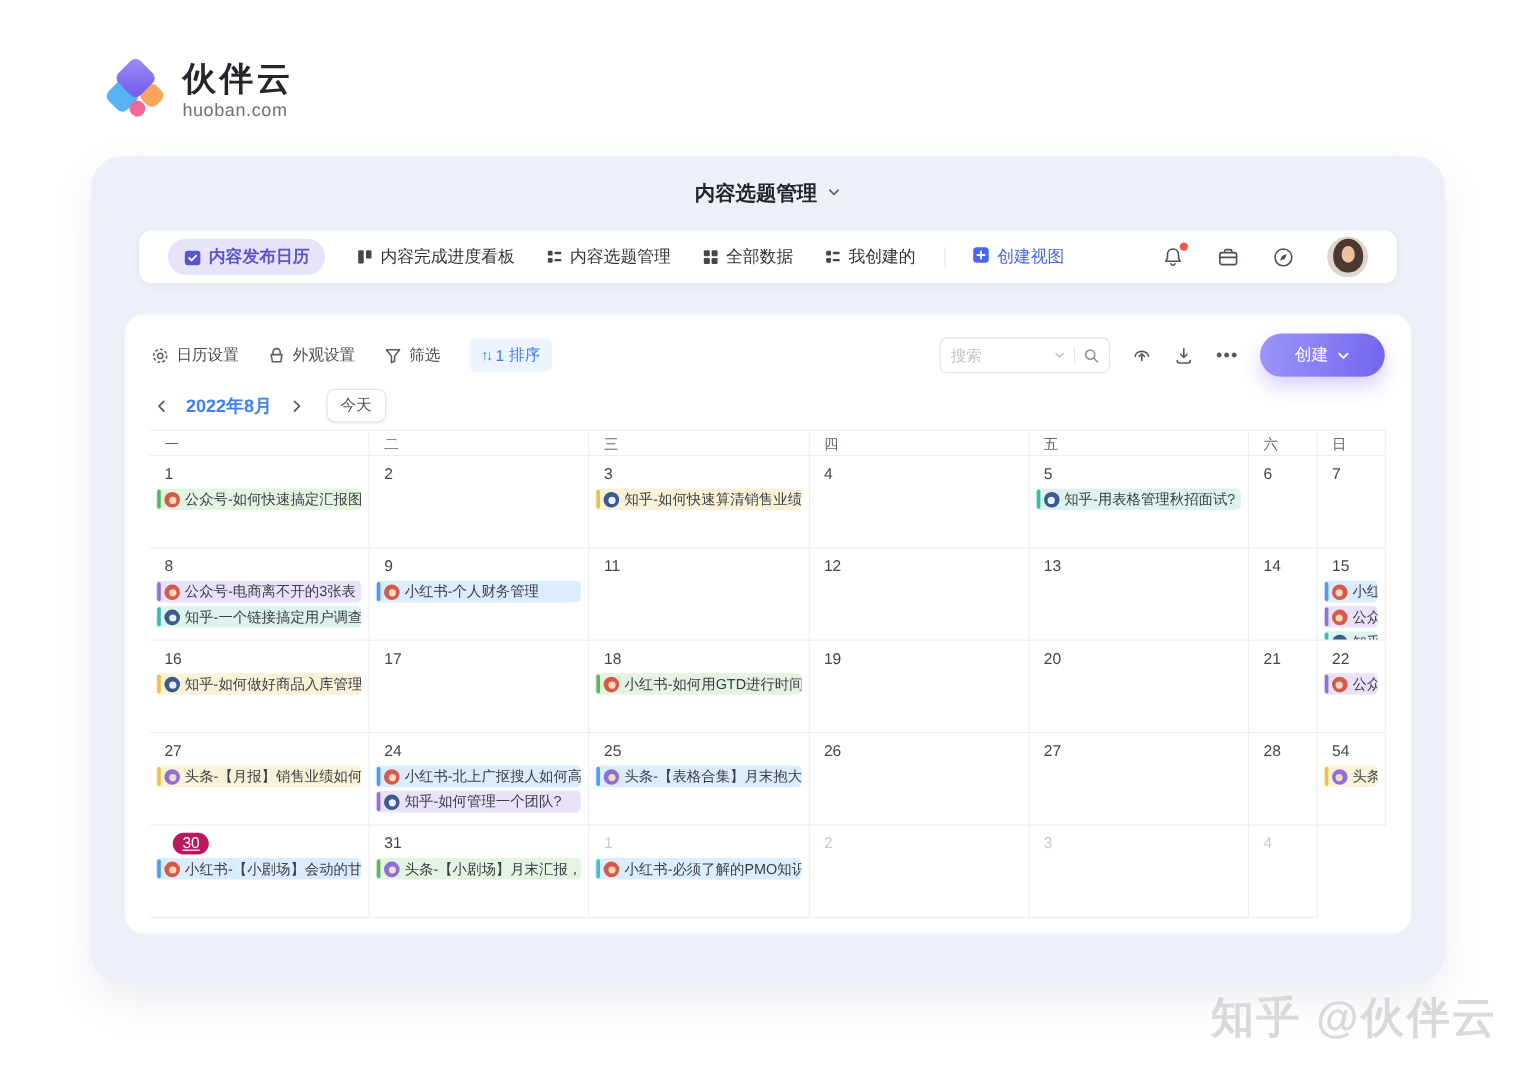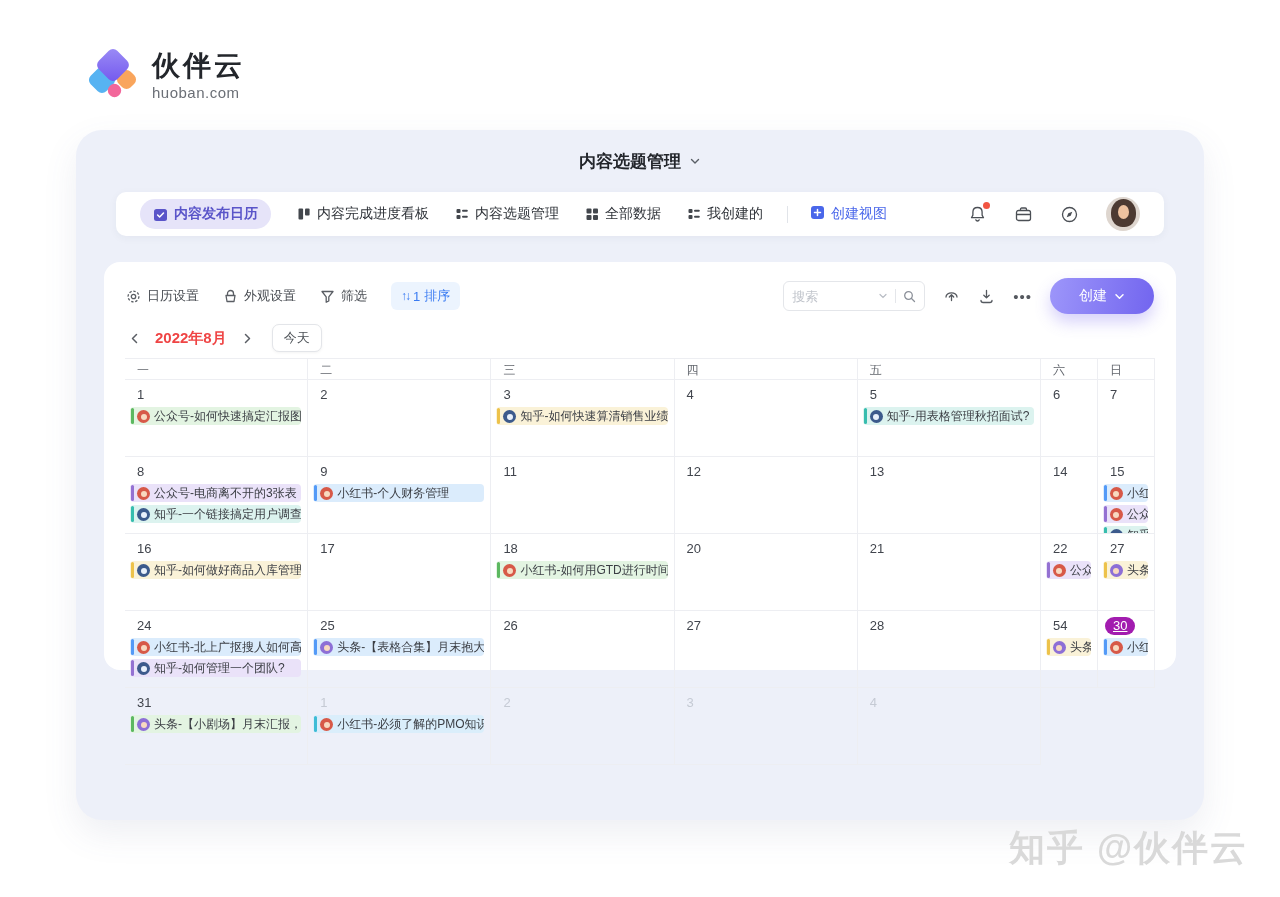--- a/index.html
+++ b/index.html
@@ -36,53 +36,53 @@
   .tab-divider { width:1px; height:17px; background:#e1e4e9; margin:0 22px 0 24px; }
   .create-view { display:flex; align-items:center; gap:6px; font-size:14px; color:#4a67ea; font-weight:500; cursor:pointer; white-space:nowrap; }
   .tabbar-right { margin-left:auto; display:flex; align-items:center; gap:27px; }
   .hicon { position:relative; display:flex; color:#4b4f55; cursor:pointer; }
   .hicon .dot { position:absolute; right:-3px; top:-3px; width:7px; height:7px; border-radius:50%; background:#f25542; }
   .user-avatar { width:34px; height:34px; border-radius:50%; background:#ded6cf; position:relative; overflow:hidden; cursor:pointer; }
   .user-avatar::before { content:""; position:absolute; left:5px; top:2px; width:25px; height:28px; border-radius:50% 50% 46% 46%; background:#4c3a32; }
   .user-avatar::after  { content:""; position:absolute; left:12px; top:8px; width:11px; height:14px; border-radius:50%; background:#eec2a0; }
 
   
-  .panel { position:absolute; left:28px; top:132px; width:1072px; height:408px; background:#fff; border-radius:16px; }
+  .panel { position:absolute; left:28px; top:132px; width:1072px; height:516px; background:#fff; border-radius:16px; }
 
   .toolbar { position:absolute; left:22px; right:22px; top:16px; height:36px; display:flex; align-items:center; }
   .tool-item { display:flex; align-items:center; gap:6px; font-size:13px; color:#484c52; margin-right:24px; cursor:pointer; white-space:nowrap; }
   .tool-item svg { color:#5a5e64; }
   .sort-pill { display:flex; align-items:center; gap:4px; background:#ecf4fe; color:#3a7bf2; font-size:13px; padding:5px 10px; border-radius:6px; cursor:pointer; }
   .sort-arrows { letter-spacing:-2px; font-size:12px; }
   .toolbar-right { margin-left:auto; display:flex; align-items:center; gap:18px; }
   .search-box { width:142px; height:30px; border:1px solid #e4e6ea; border-radius:6px; display:flex; align-items:center; padding:0 8px; background:#fff; }
   .search-box input { border:none; outline:none; width:70px; font-size:13px; color:#5a5e64; background:transparent; }
   .search-box input::placeholder { color:#c0c4cb; }
   .sb-div { width:1px; height:14px; background:#e4e6ea; margin:0 7px; }
   .gicon { display:flex; color:#55595f; cursor:pointer; }
   .more-dots { font-size:15px; color:#55595f; letter-spacing:1px; cursor:pointer; }
   .btn-create { width:104px; height:36px; border-radius:18px; border:none; cursor:pointer;
     background:linear-gradient(100deg,#9d96fa,#7265ef); color:#fff; font-size:14px; font-weight:500;
     display:flex; align-items:center; justify-content:center; gap:7px; box-shadow:0 8px 16px rgba(118,102,240,.30); }
 
   .cal-nav { position:absolute; left:22px; top:60px; height:32px; display:flex; align-items:center; gap:10px; }
   .nav-arrow { color:#5a5e64; cursor:pointer; display:flex; padding:2px; }
-  .month-label { font-size:15px; font-weight:700; color:#ef4444; margin:0 2px; }
+  .month-label { font-size:15px; font-weight:700; color:#3b82f6; margin:0 2px; }
   .btn-today { background:#fff; border:1px solid #e3e5e9; border-radius:7px; padding:4px 11px; font-size:13px; color:#4e5358; cursor:pointer; box-shadow:0 1px 3px rgba(0,0,0,.05); margin-left:6px; }
 
   
   .grid-head, .grid-body { position:absolute; left:21px; width:1030px; display:grid; grid-template-columns:repeat(5,1fr) 57px 57px; }
   .grid-head { top:96px; }
   .grid-body { top:118px; grid-auto-rows:77px; }
   .hcell { height:22px; font-size:12px; color:#62666d; padding:3px 0 0 12px;
     border-top:1px solid #edeef2; border-bottom:1px solid #edeef2; border-right:1px solid #edeef2; }
   .cell { border-right:1px solid #edeef2; border-bottom:1px solid #edeef2; overflow:hidden; }
   .daynum { display:inline-block; font-size:13px; color:#41454d; margin:6px 0 3px 12px; height:18px; line-height:18px; }
   .daynum.muted { color:#c5cad4; }
-  .daynum.today { background:#a21caf; color:#fff; border-radius:10px; padding:0 8px; margin-left:7px; font-weight:500;text-decoration:underline; }
+  .daynum.today { background:#be185d; color:#fff; border-radius:10px; padding:0 8px; margin-left:19px; font-weight:500;text-decoration:underline; }
   .event { height:18px; margin:0 6px 3px 5px; border-radius:4px; display:flex; align-items:center; overflow:hidden; white-space:nowrap; cursor:pointer; }
   .event .bar { flex:0 0 3px; width:3px; height:16px; border-radius:2px; margin:0 3px 0 1px; }
   .etitle { font-size:12px; color:#3b3e44; overflow:hidden; }
   .av { flex:0 0 13px; width:13px; height:13px; border-radius:50%; position:relative; overflow:hidden; margin-right:4px; }
   .av::after { content:""; position:absolute; left:3.5px; top:4.5px; width:6px; height:6px; border-radius:50%; background:#f8d9c0; }
   .av-red    { background:#d75948; }
   .av-blue   { background:#3c5a8c; }
   .av-blue::after { background:#e8f0fb; }
   .av-purple { background:#8d6fd6; }
 
@@ -350,20 +350,21 @@
             <span class="bar" style="background: rgb(237, 194, 74);"></span>
             <span class="av av-blue"></span>
             <span class="etitle">知乎-如何做好商品入库管理?</span>
           </div></div>
         <div class="cell"><span class="daynum">17</span></div>
         <div class="cell"><span class="daynum">18</span><div class="event" style="background: rgb(227, 244, 226);">
             <span class="bar" style="background: rgb(92, 184, 96);"></span>
             <span class="av av-red"></span>
             <span class="etitle">小红书-如何用GTD进行时间...</span>
           </div></div>
+        <div class="cell"><span class="daynum">19</span></div>
         <div class="cell"><span class="daynum">20</span></div>
         <div class="cell"><span class="daynum">21</span></div>
         <div class="cell"><span class="daynum">22</span><div class="event" style="background: rgb(234, 226, 249);">
             <span class="bar" style="background: rgb(148, 113, 210);"></span>
             <span class="av av-red"></span>
             <span class="etitle">公众号-必须了解的经典电商...</span>
           </div></div>
         <div class="cell"><span class="daynum">27</span><div class="event" style="background: rgb(250, 242, 216);">
             <span class="bar" style="background: rgb(237, 194, 74);"></span>
             <span class="av av-purple"></span>

